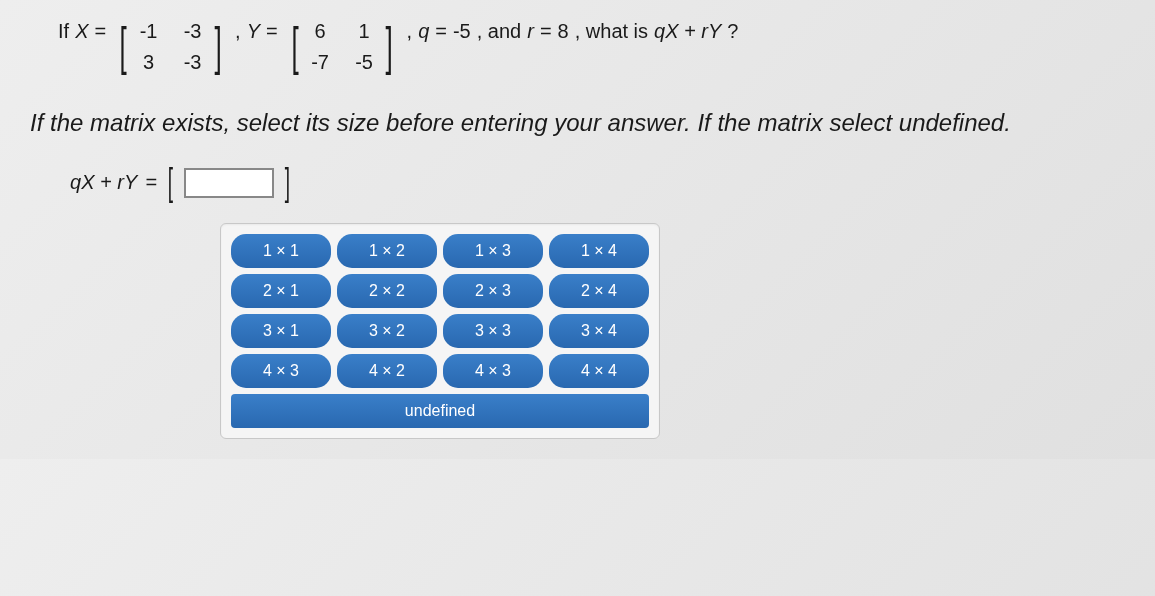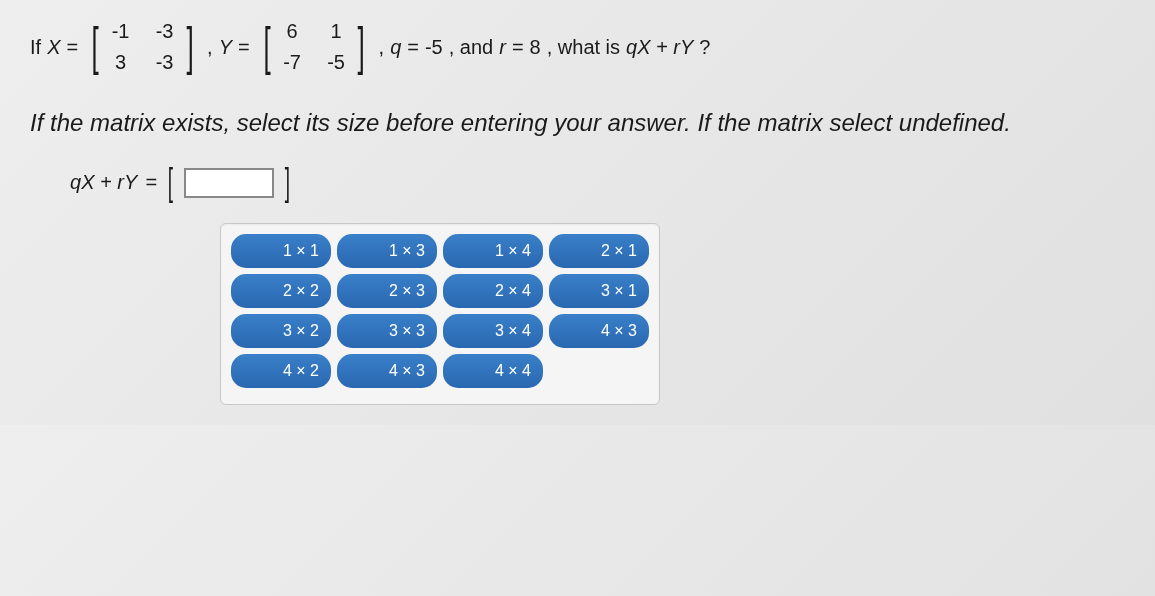--- a/index.html
+++ b/index.html
@@ -10,24 +10,25 @@
     body {
       font-family: Verdana, Geneva, sans-serif;
       background: #e8e8e8;
       background-image: linear-gradient(135deg, #eeeeee 0%, #e0e0e0 100%);
       padding: 20px 30px;
       color: #1a1a1a;
       font-size: 20px;
     }
     .problem-line {
       display: flex;
-      align-items: center;
+      align-items: flex-start;
       gap: 6px;
       margin-bottom: 30px;
       flex-wrap: wrap;
+      margin-left: 28px;
     }
     .italic {
       font-style: italic;
     }
     .matrix {
       display: inline-flex;
       align-items: center;
       margin: 0 4px;
     }
     .bracket-left {
@@ -97,21 +98,21 @@
       margin-bottom: 6px;
     }
     .size-btn {
       background: linear-gradient(to bottom, #3a7fc9, #2968b0);
       color: #fff;
       border: none;
       border-radius: 15px;
       padding: 8px 12px;
       font-size: 16px;
       cursor: pointer;
-      text-align: right;
+      text-align: center;
       font-family: inherit;
     }
     .undefined-btn {
       background: linear-gradient(to bottom, #3a7fc9, #2968b0);
       color: #fff;
       border: none;
       border-radius: 4px;
       padding: 8px 4px;
       font-size: 16px;
       cursor: pointer;
@@ -172,31 +173,33 @@
   </span>
   <span>=</span>
   <span class="answer-bracket-left">[</span>
   <input type="text" class="answer-input" style="">
   <span class="answer-bracket-right">]</span>
 </div>
 
 <div class="size-panel">
   <div class="size-grid">
     <button class="size-btn">1 × 1</button>
+    <button class="size-btn">1 × 2</button>
     <button class="size-btn">1 × 3</button>
     <button class="size-btn">1 × 4</button>
     <button class="size-btn">2 × 1</button>
     <button class="size-btn">2 × 2</button>
     <button class="size-btn">2 × 3</button>
     <button class="size-btn">2 × 4</button>
     <button class="size-btn">3 × 1</button>
     <button class="size-btn">3 × 2</button>
     <button class="size-btn">3 × 3</button>
     <button class="size-btn">3 × 4</button>
     <button class="size-btn">4 × 3</button>
     <button class="size-btn">4 × 2</button>
     <button class="size-btn">4 × 3</button>
     <button class="size-btn">4 × 4</button>
   </div>
+  <button class="undefined-btn">undefined</button>
 </div>
 
 
 
 
 </body></html>

